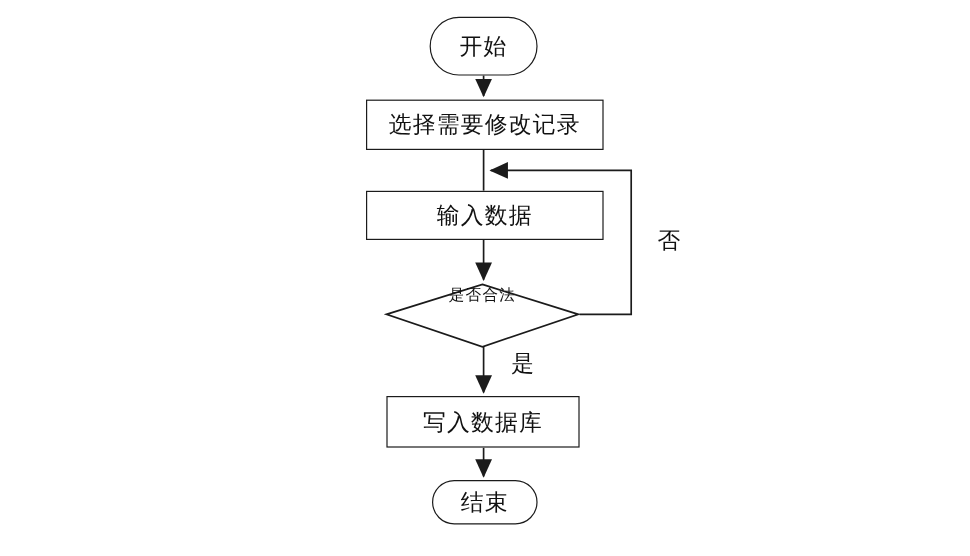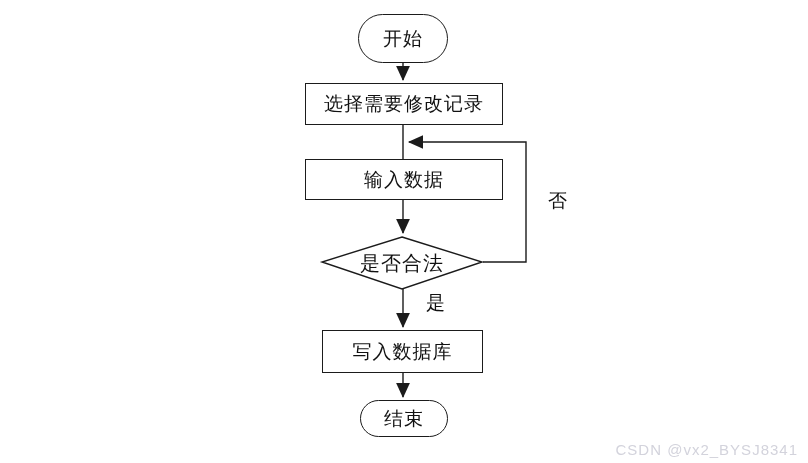--- a/index.html
+++ b/index.html
@@ -25,25 +25,25 @@
     background: #ffffff;
     border: 1.5px solid #1b1b1b;
     font-size: 19px;
     letter-spacing: 1px;
     white-space: nowrap;
   }
   .terminator { border-radius: 25px; }
   .decision-label {
     position: absolute;
     display: flex;
-    align-items: center;
+    align-items: flex-start;
     justify-content: center;
     background: transparent;
     border: none;
-    font-size: 20px;
+    font-size: 13px;
     letter-spacing: 1px;
     pointer-events: none;
   }
   .edge-label {
     position: absolute;
     font-size: 19px;
     background: transparent;
     white-space: nowrap;
   }
   .watermark {
@@ -103,15 +103,14 @@
     <span>写入数据库</span>
   </div>
 
   <div class="node terminator" style="left:360px; top:400px; width:88px; height:37px;">
     <span>结束</span>
   </div>
 
   <div class="edge-label" style="left:548px; top:188px;">否</div>
   <div class="edge-label" style="left:426px; top:290px;">是</div>
 
-  <div class="watermark">CSDN @vx2_BYSJ8341</div>
 
 </div>
 
 </body></html>

